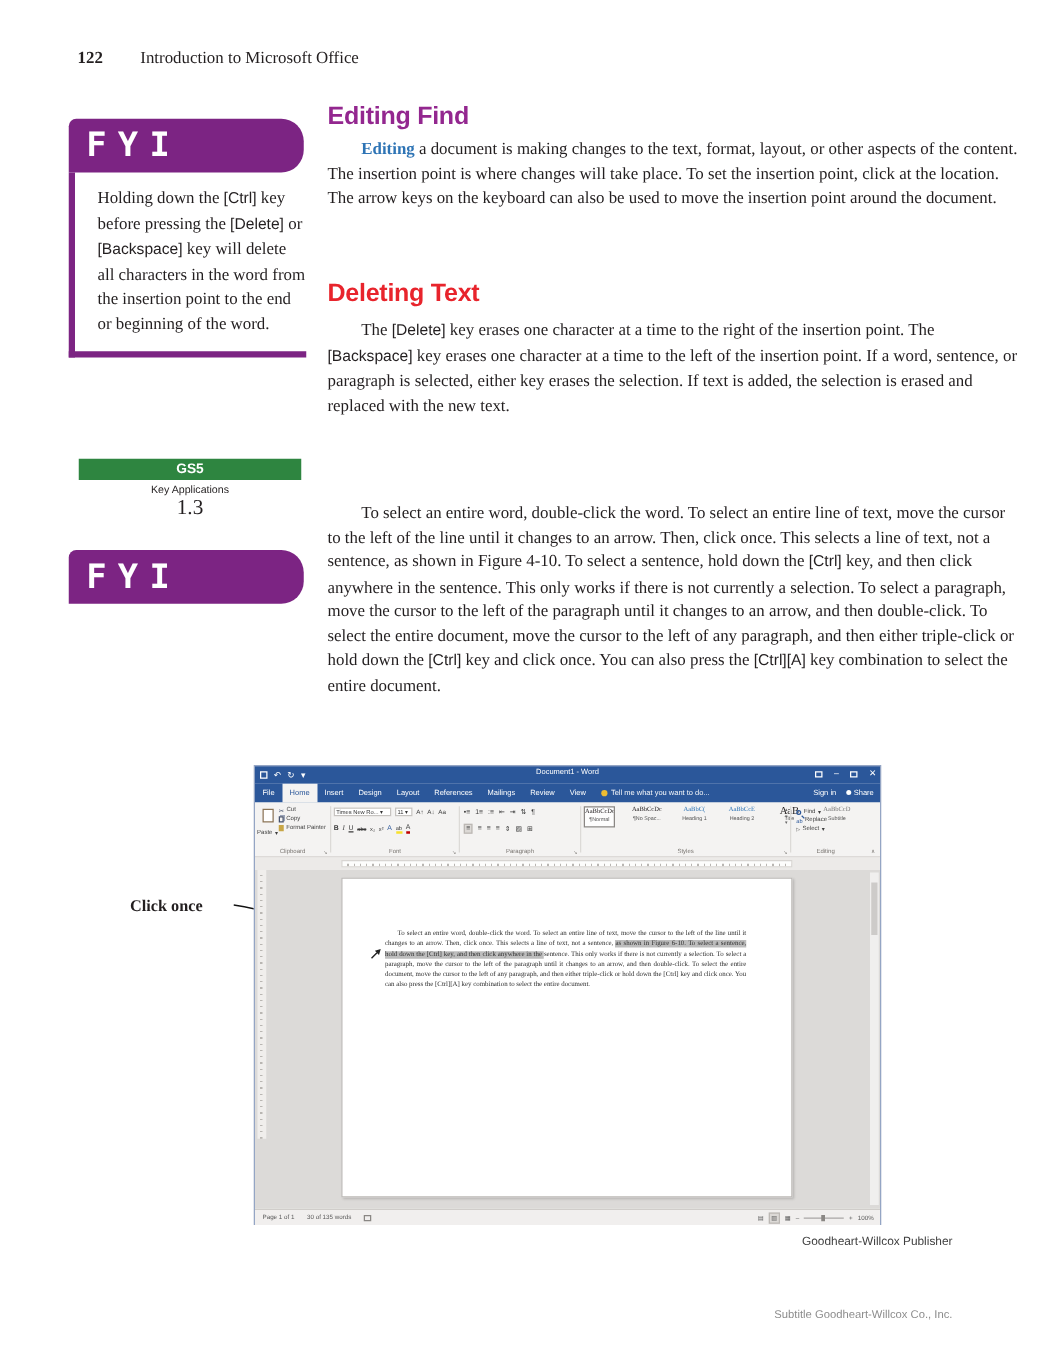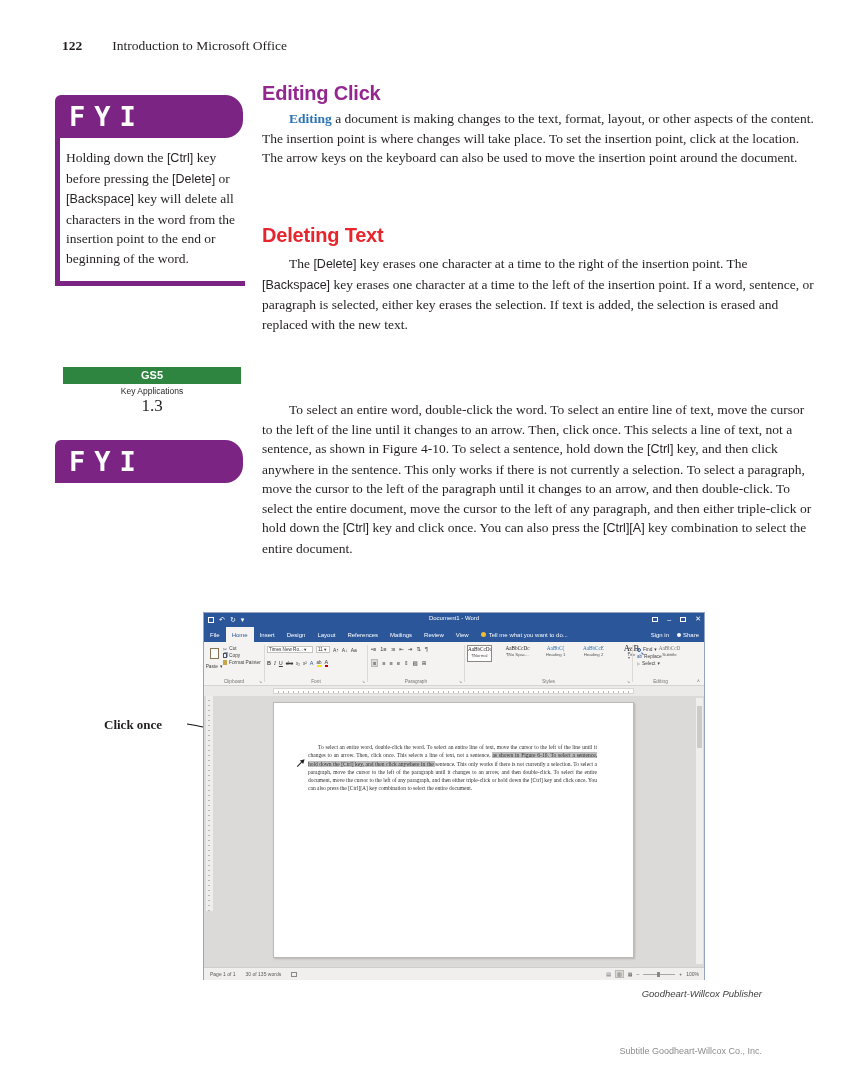--- a/index.html
+++ b/index.html
@@ -10,21 +10,21 @@
 
   
   .running-head { left:62px; top:38px; display:flex; gap:30px; font-size:13.5px; }
   .running-head .num { font-weight:bold; }
 
   
   .fyi-banner { width:188px; height:43px; background:#7c2483; border-radius:6px 18px 18px 0;
                 color:#fff; font-family:"DejaVu Sans Mono", monospace; font-weight:bold;
                 font-size:27px; letter-spacing:9px; line-height:43px; padding-left:14px; }
   .fyi-body { width:190px; border-left:5px solid #7c2483; border-bottom:5px solid #7c2483;
-              padding:10px 0 13px 6px; font-size:13.5px; line-height:19.5px; }
+              padding:10px 0 13px 18px; font-size:13.5px; line-height:19.5px; }
   .key { font-family:"Liberation Sans", sans-serif; font-size:12.5px; }
 
   
   .cert-badge { left:63px; top:367px; width:178px; height:17px; background:#2e8540; color:#fff;
                 font-family:"Liberation Sans", sans-serif; font-weight:bold; font-size:11px;
                 text-align:center; line-height:17px; }
   .cert-track { left:63px; top:386px; width:178px; text-align:center;
                 font-family:"Liberation Sans", sans-serif; font-size:8.5px; color:#231f20; }
   .cert-obj   { left:63px; top:396px; width:178px; text-align:center; font-size:17px; }
 
@@ -100,21 +100,21 @@
   .docthumb { position:absolute; left:1px; top:8px; width:5px; height:42px; background:#cdcbc9; }
 
   .statusbar { left:0; top:354px; width:100%; height:13px; background:#f1efee; border-top:1px solid #d0cdca;
                font-size:5px; color:#5a5a5a; }
   .status-left { position:absolute; left:6px; top:3px; display:flex; gap:10px; align-items:center; }
   .proof { width:6px; height:5px; border:1px solid #8a8784; display:inline-block; }
   .status-right { position:absolute; right:5px; top:2px; display:flex; gap:4px; align-items:center; }
   .ztrack { width:32px; height:1px; background:#a9a7a5; position:relative; }
   .zthumb { position:absolute; left:14px; top:-2px; width:3px; height:5px; background:#8a8784; }
 
-  .credit { right:87px; top:380px; font-size:9.5px; font-style:italic;
+  .credit { right:87px; top:380px; font-size:9.5px; 
             font-family:"Liberation Sans", sans-serif; color:#3f3f3f; }
   .caption { left:62px; top:1003px; width:720px; font-family:"Liberation Sans", sans-serif;
              font-size:11.5px; color:#1a1a1a; }
   .caption b { font-weight:bold; }
   .footer { right:87px; top:1046px; font-family:"Liberation Sans", sans-serif; font-size:9px; color:#8c8c8c; }
 </style>
 </head>
 <body>
 
 <div class="page">
@@ -132,21 +132,21 @@
   </div>
 
   <div class="abs cert-badge">GS5</div>
   <div class="abs cert-track">Key Applications</div>
   <div class="abs cert-obj">1.3</div>
 
   <div class="abs" style="left:55px; top:440px;">
     <div class="fyi-banner">FYI</div>
   </div>
 
-  <h2 class="abs main sect purple-h" style="top:82px;">Editing Click</h2>
+  <h2 class="abs main sect purple-h" style="top:82px;">Editing Find</h2>
   <p class="abs main bodyp" style="top:109px;">
     <span class="term">Editing</span><span> a document is making changes to the text, format, layout, or other aspects of the content. The insertion point is where changes will take place. To set the insertion point, click at the location. The arrow keys on the keyboard can also be used to move the insertion point around the document.</span>
   </p>
 
   <h2 class="abs main sect red-h" style="top:224px;">Deleting Text</h2>
   <p class="abs main bodyp" style="top:254px;">
     <span>The </span><span class="key">[Delete]</span><span> key erases one character at a time to the right of the insertion point. The </span><span class="key">[Backspace]</span><span> key erases one character at a time to the left of the insertion point. If a word, sentence, or paragraph is selected, either key erases the selection. If text is added, the selection is erased and replaced with the new text.</span>
   </p>
 
   <p class="abs main bodyp" style="top:400px;">

